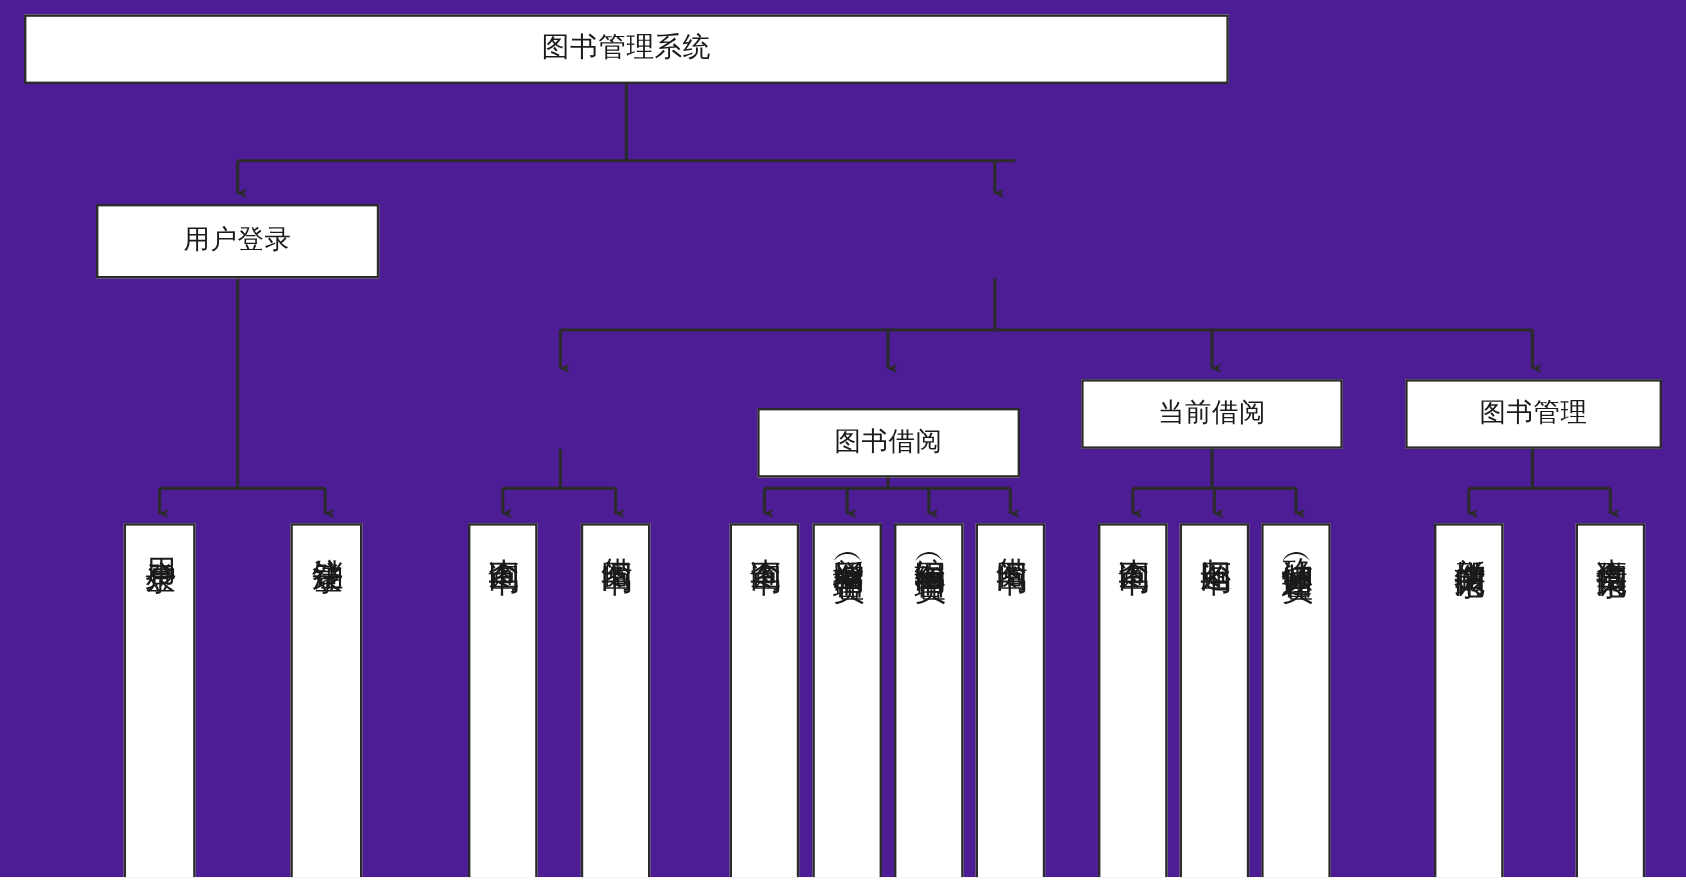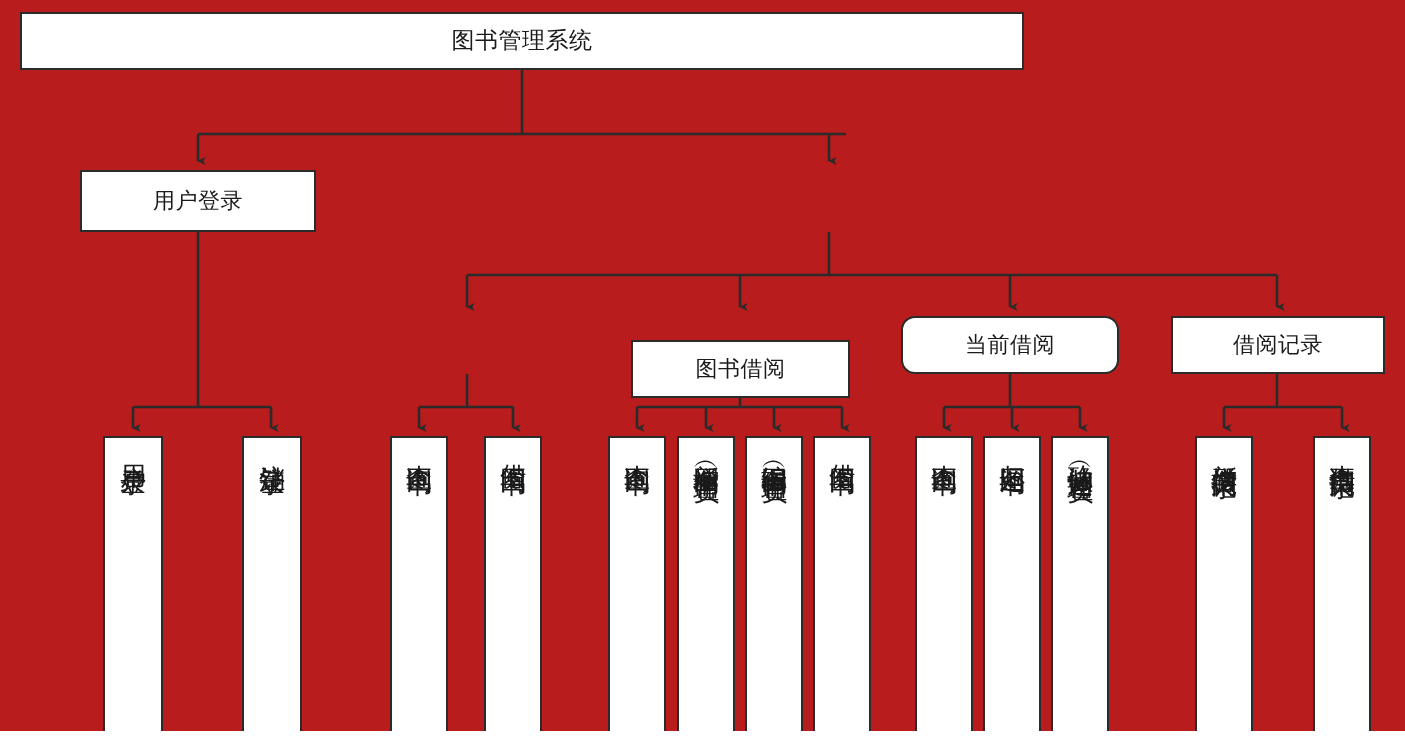--- a/index.html
+++ b/index.html
@@ -7,21 +7,21 @@
     padding: 0;
     background: #ffffff;
   }
   body {
     font-family: "DejaVu Sans", "Liberation Sans", sans-serif;
   }
   #canvas {
     position: relative;
     width: 1405px;
     height: 731px;
-    background: #b91c1c;
+    background: #4c1d95;
     overflow: hidden;
   }
   #edges {
     position: absolute;
     left: 0;
     top: 0;
     width: 1405px;
     height: 747px;
   }
   .node {
@@ -124,25 +124,25 @@
     <span class="label">图书管理系统</span>
   </div>
 
   <div class="node horiz" style="left:80px; top:170px; width:236px; height:62px;">
     <span class="label">用户登录</span>
   </div>
 
   <div class="node horiz" style="left:631px; top:316px; width:219px; height:58px;margin-top:24px;">
     <span class="label">图书借阅</span>
   </div>
-  <div class="node horiz" style="left:901px; top:316px; width:218px; height:58px;border-radius:14px;">
+  <div class="node horiz" style="left:901px; top:316px; width:218px; height:58px;">
     <span class="label">当前借阅</span>
   </div>
   <div class="node horiz" style="left:1171px; top:316px; width:214px; height:58px;">
-    <span class="label">借阅记录</span>
+    <span class="label">图书管理</span>
   </div>
 
   <div class="node vert" style="left:103px; top:436px; width:60px; height:299px;">
     <span class="label">用户登录</span>
   </div>
   <div class="node vert" style="left:242px; top:436px; width:60px; height:299px;">
     <span class="label">注销登录</span>
   </div>
 
   <div class="node vert" style="left:390px; top:436px; width:58px; height:299px;">

